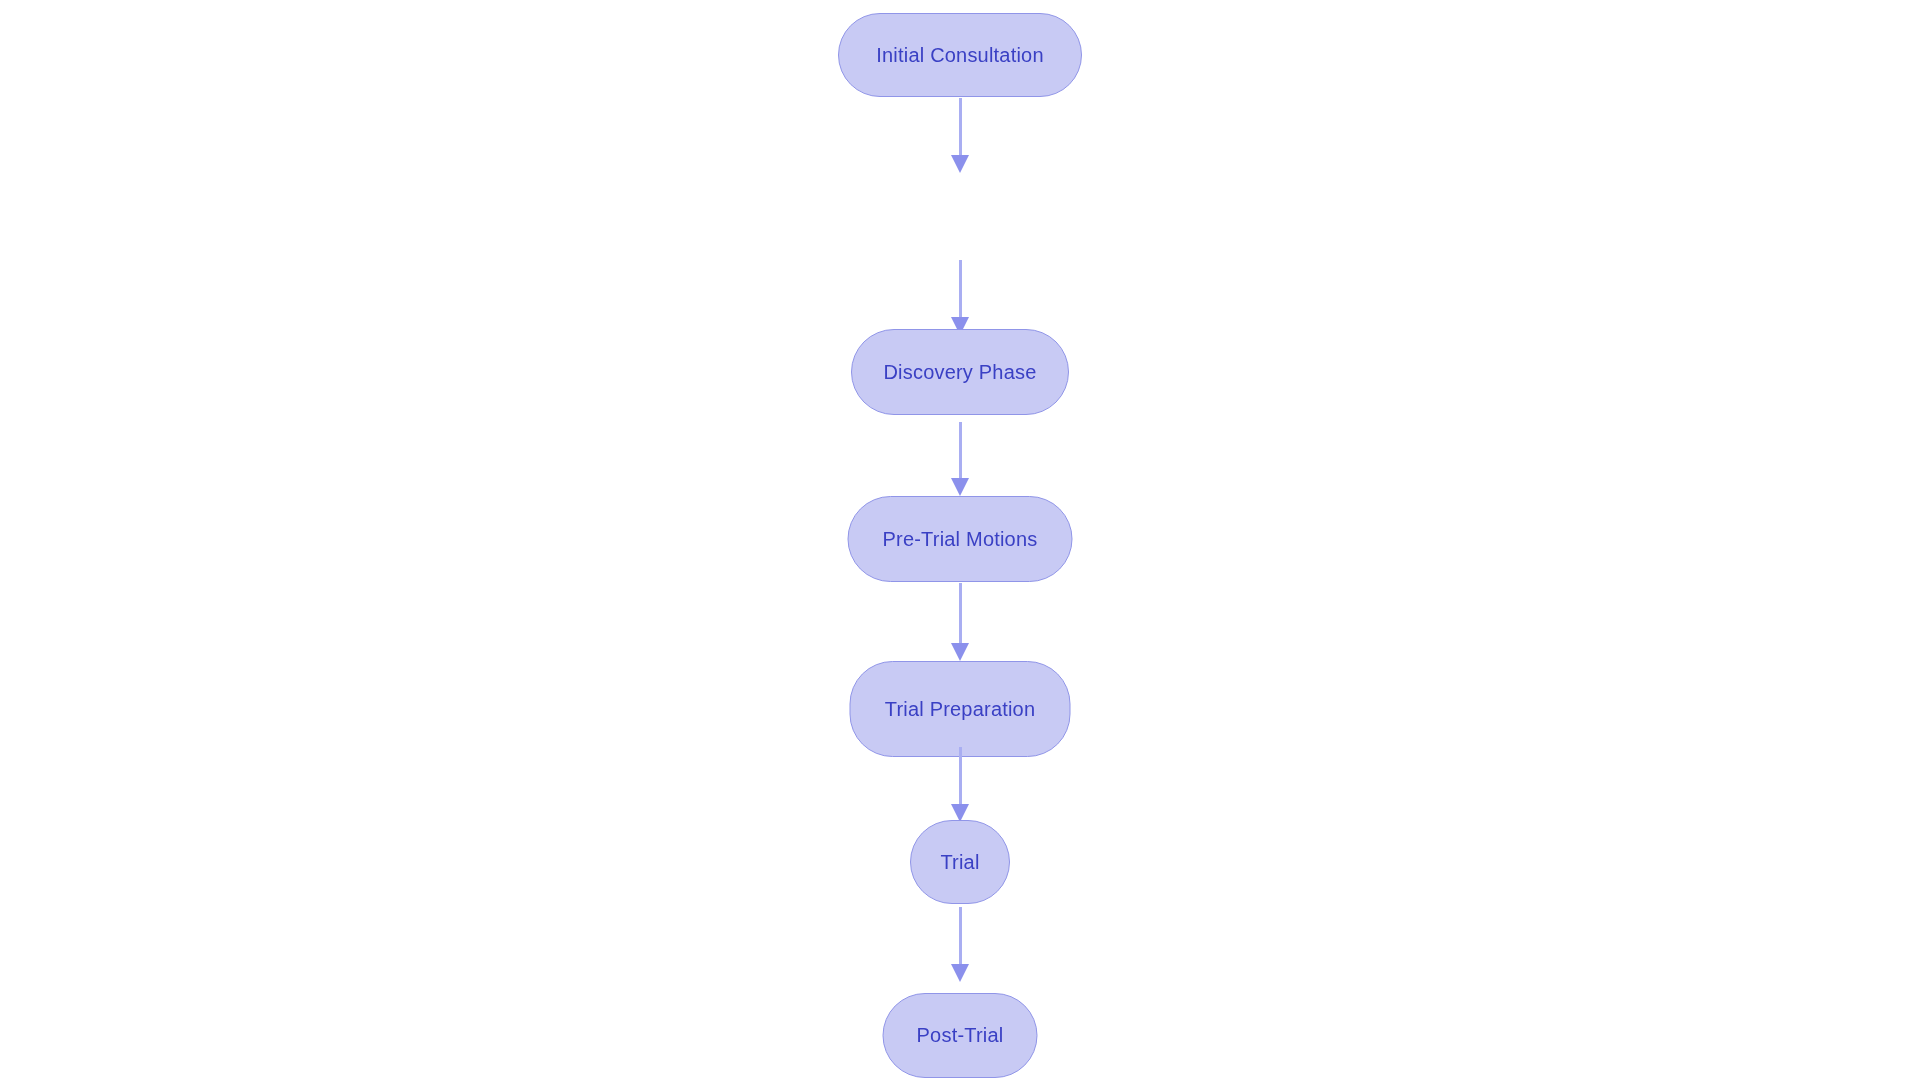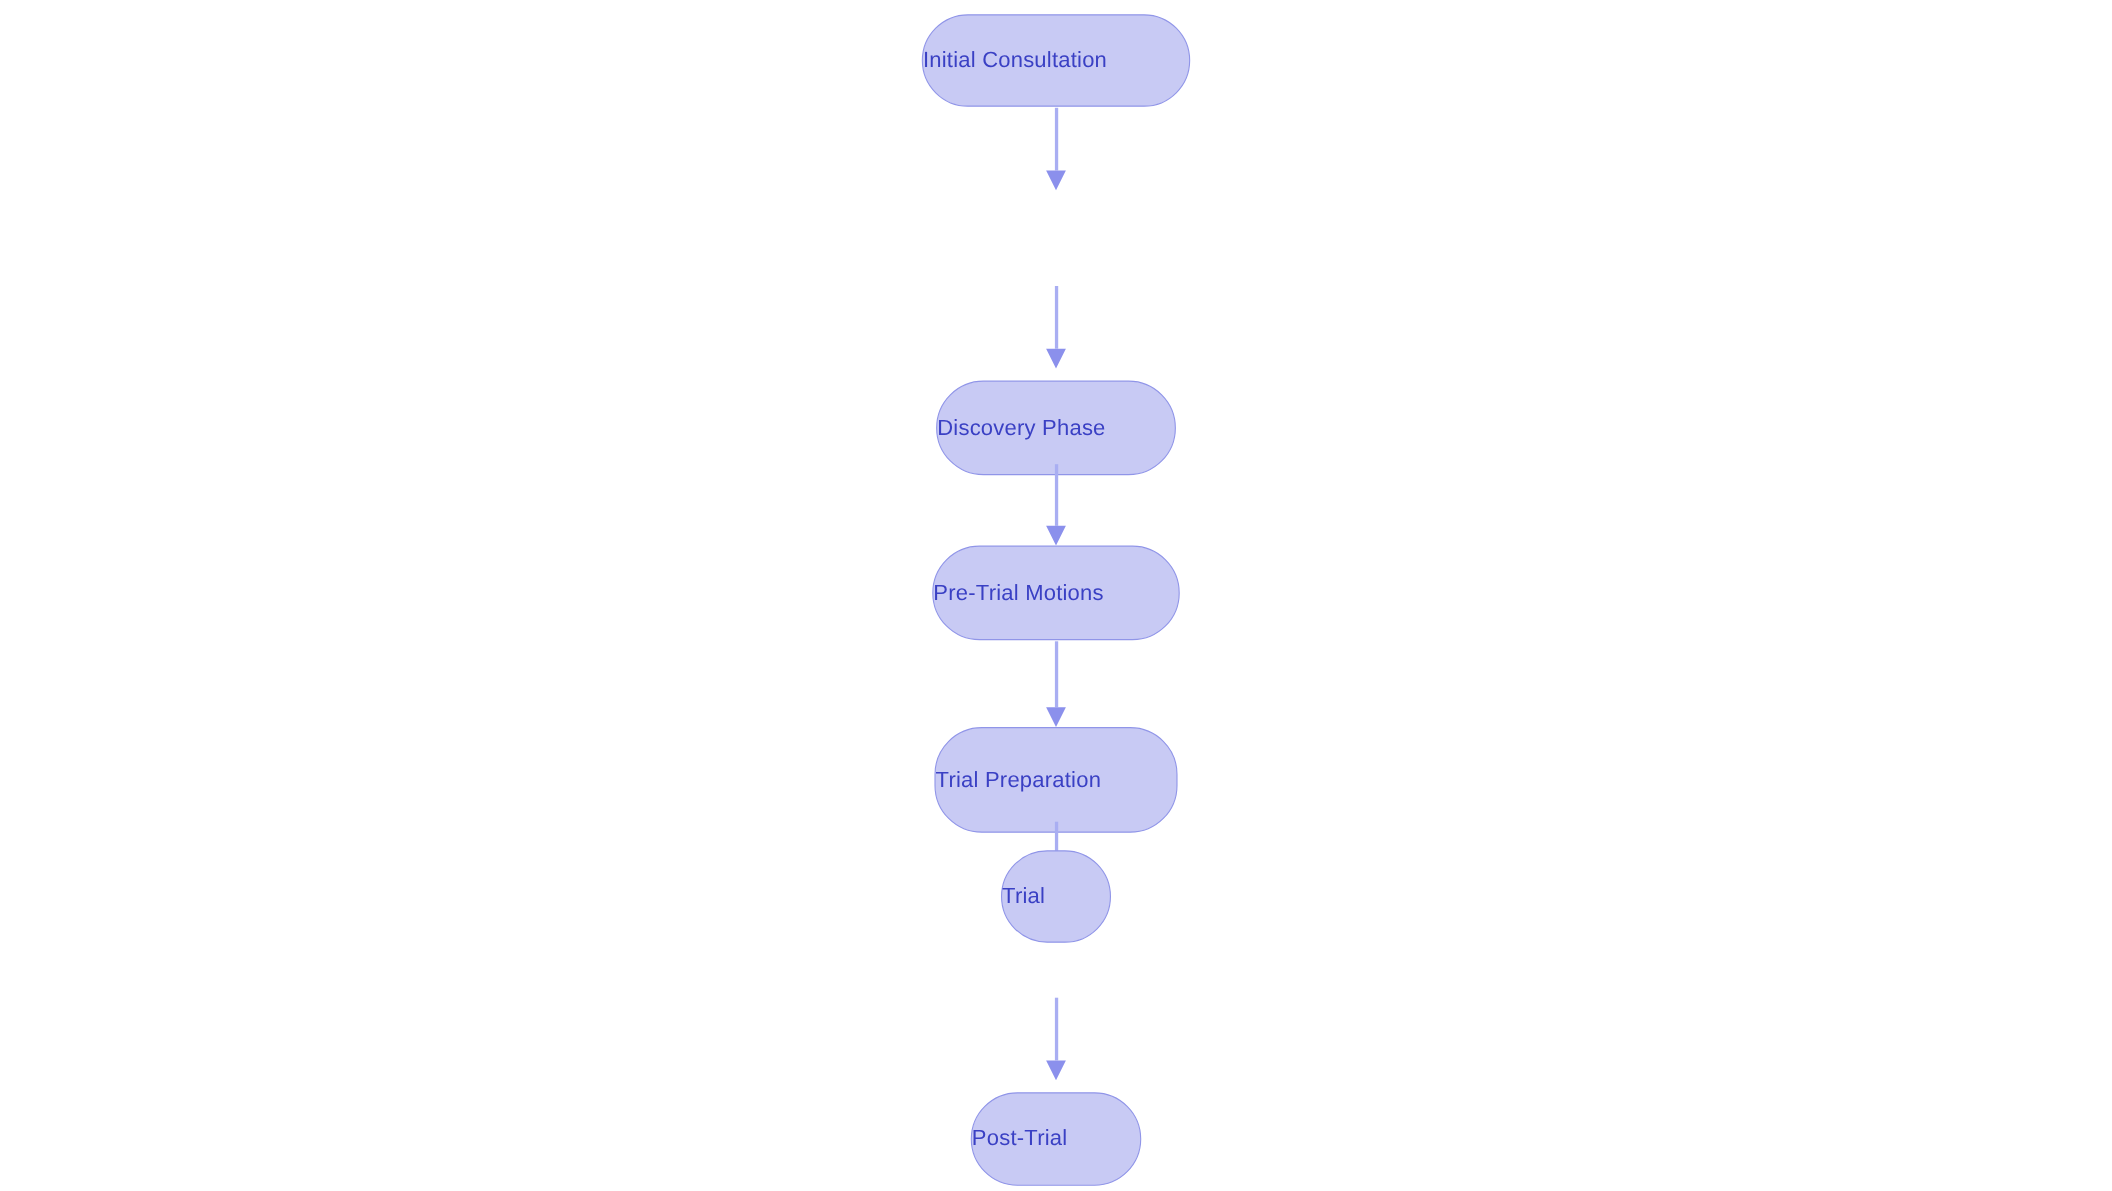--- a/index.html
+++ b/index.html
@@ -23,35 +23,35 @@
     width: 1920px;
     height: 1083px;
     background: var(--background);
   }
   .node {
     position: absolute;
     left: 50%;
     transform: translateX(-50%);
     display: flex;
     align-items: center;
-    justify-content: flex-start;
+    justify-content: center;
     background: var(--node-fill);
     border: 1px solid var(--node-border);
     border-radius: 43px;
     color: var(--node-text);
     font-size: 20px;
     letter-spacing: 0.2px;
     white-space: nowrap;
   }
   .n1 { top: 13px;  width: 244px; height: 84px; }
   .n2 { top: 173px; width: 236px; height: 86px; }
-  .n3 { top: 346px; width: 218px; height: 86px; }
+  .n3 { top: 329px; width: 218px; height: 86px; }
   .n4 { top: 496px; width: 225px; height: 86px; }
   .n5 { top: 661px; width: 221px; height: 96px; }
-  .n6 { top: 773px; width: 100px; height: 84px; }
+  .n6 { top: 820px; width: 100px; height: 84px; }
   .n7 { top: 982px; width: 155px; height: 85px; margin-top: 11px; }
 
   .connector {
     position: absolute;
     left: 50%;
     transform: translateX(-50%);
     width: 18px;
     display: flex;
     flex-direction: column;
     align-items: center;

